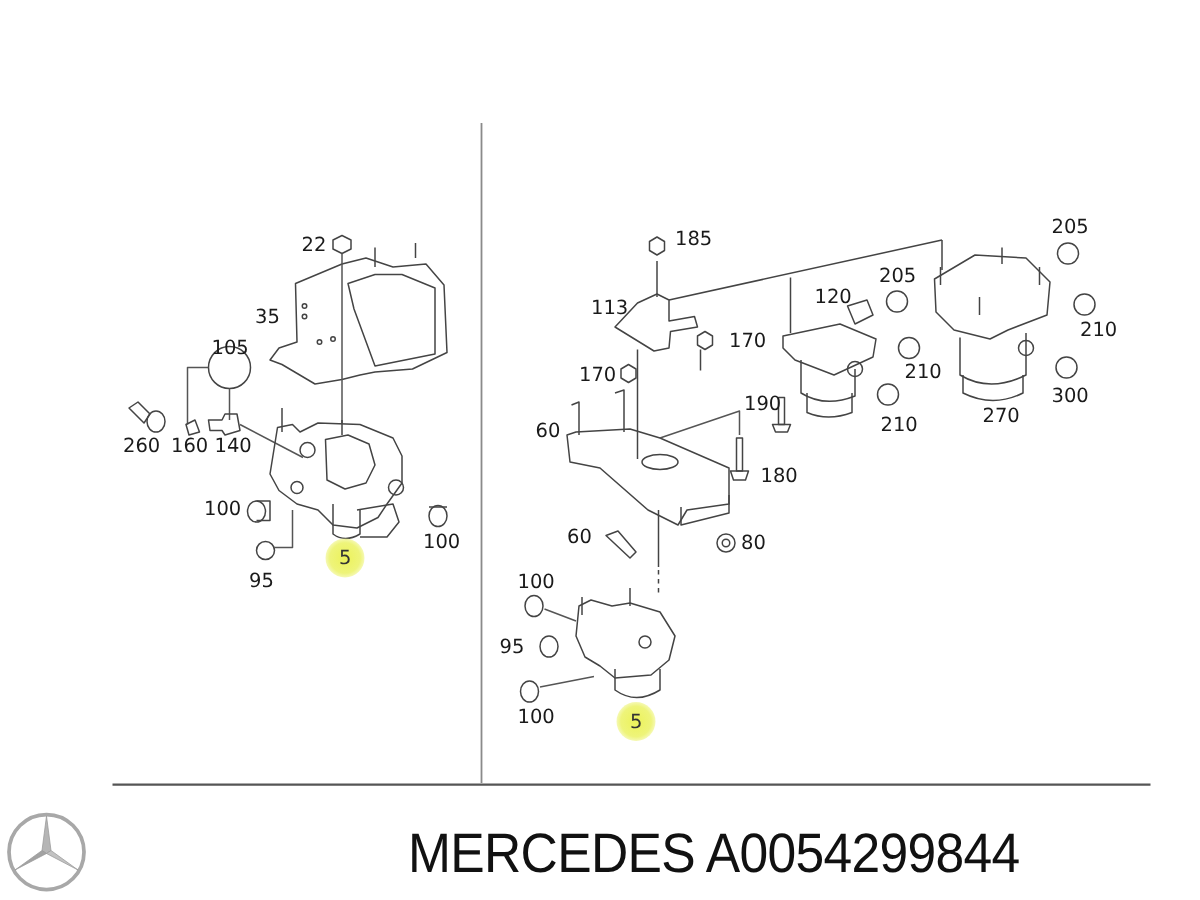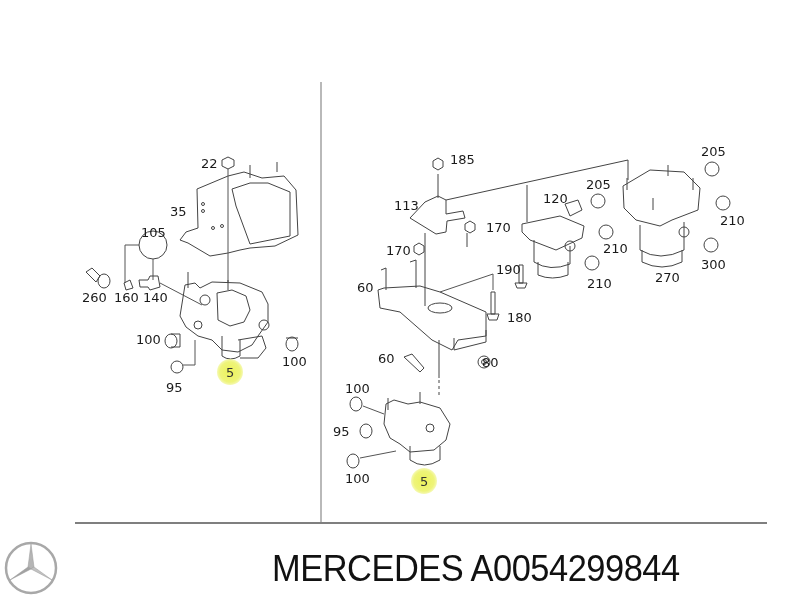--- a/index.html
+++ b/index.html
@@ -198,21 +198,21 @@
 <span class="hl-num" style="left:226px;top:366px">5</span>
 
 <span class="lbl" style="left:450px;top:153px">185</span>
 <span class="lbl" style="left:394px;top:199px">113</span>
 <span class="lbl" style="left:486px;top:221px">170</span>
 <span class="lbl" style="left:386px;top:244px">170</span>
 <span class="lbl" style="left:357px;top:281px">60</span>
 <span class="lbl" style="left:496px;top:263px">190</span>
 <span class="lbl" style="left:507px;top:311px">180</span>
 <span class="lbl" style="left:378px;top:352px">60</span>
-<span class="lbl" style="left:482px;top:356px">80</span>
+<span class="lbl" style="left:494px;top:356px">80</span>
 <span class="lbl" style="left:543px;top:192px">120</span>
 <span class="lbl" style="left:586px;top:178px">205</span>
 <span class="lbl" style="left:701px;top:145px">205</span>
 <span class="lbl" style="left:603px;top:242px">210</span>
 <span class="lbl" style="left:587px;top:277px">210</span>
 <span class="lbl" style="left:720px;top:214px">210</span>
 <span class="lbl" style="left:701px;top:258px">300</span>
 <span class="lbl" style="left:655px;top:271px">270</span>
 
 <span class="lbl" style="left:345px;top:382px">100</span>

